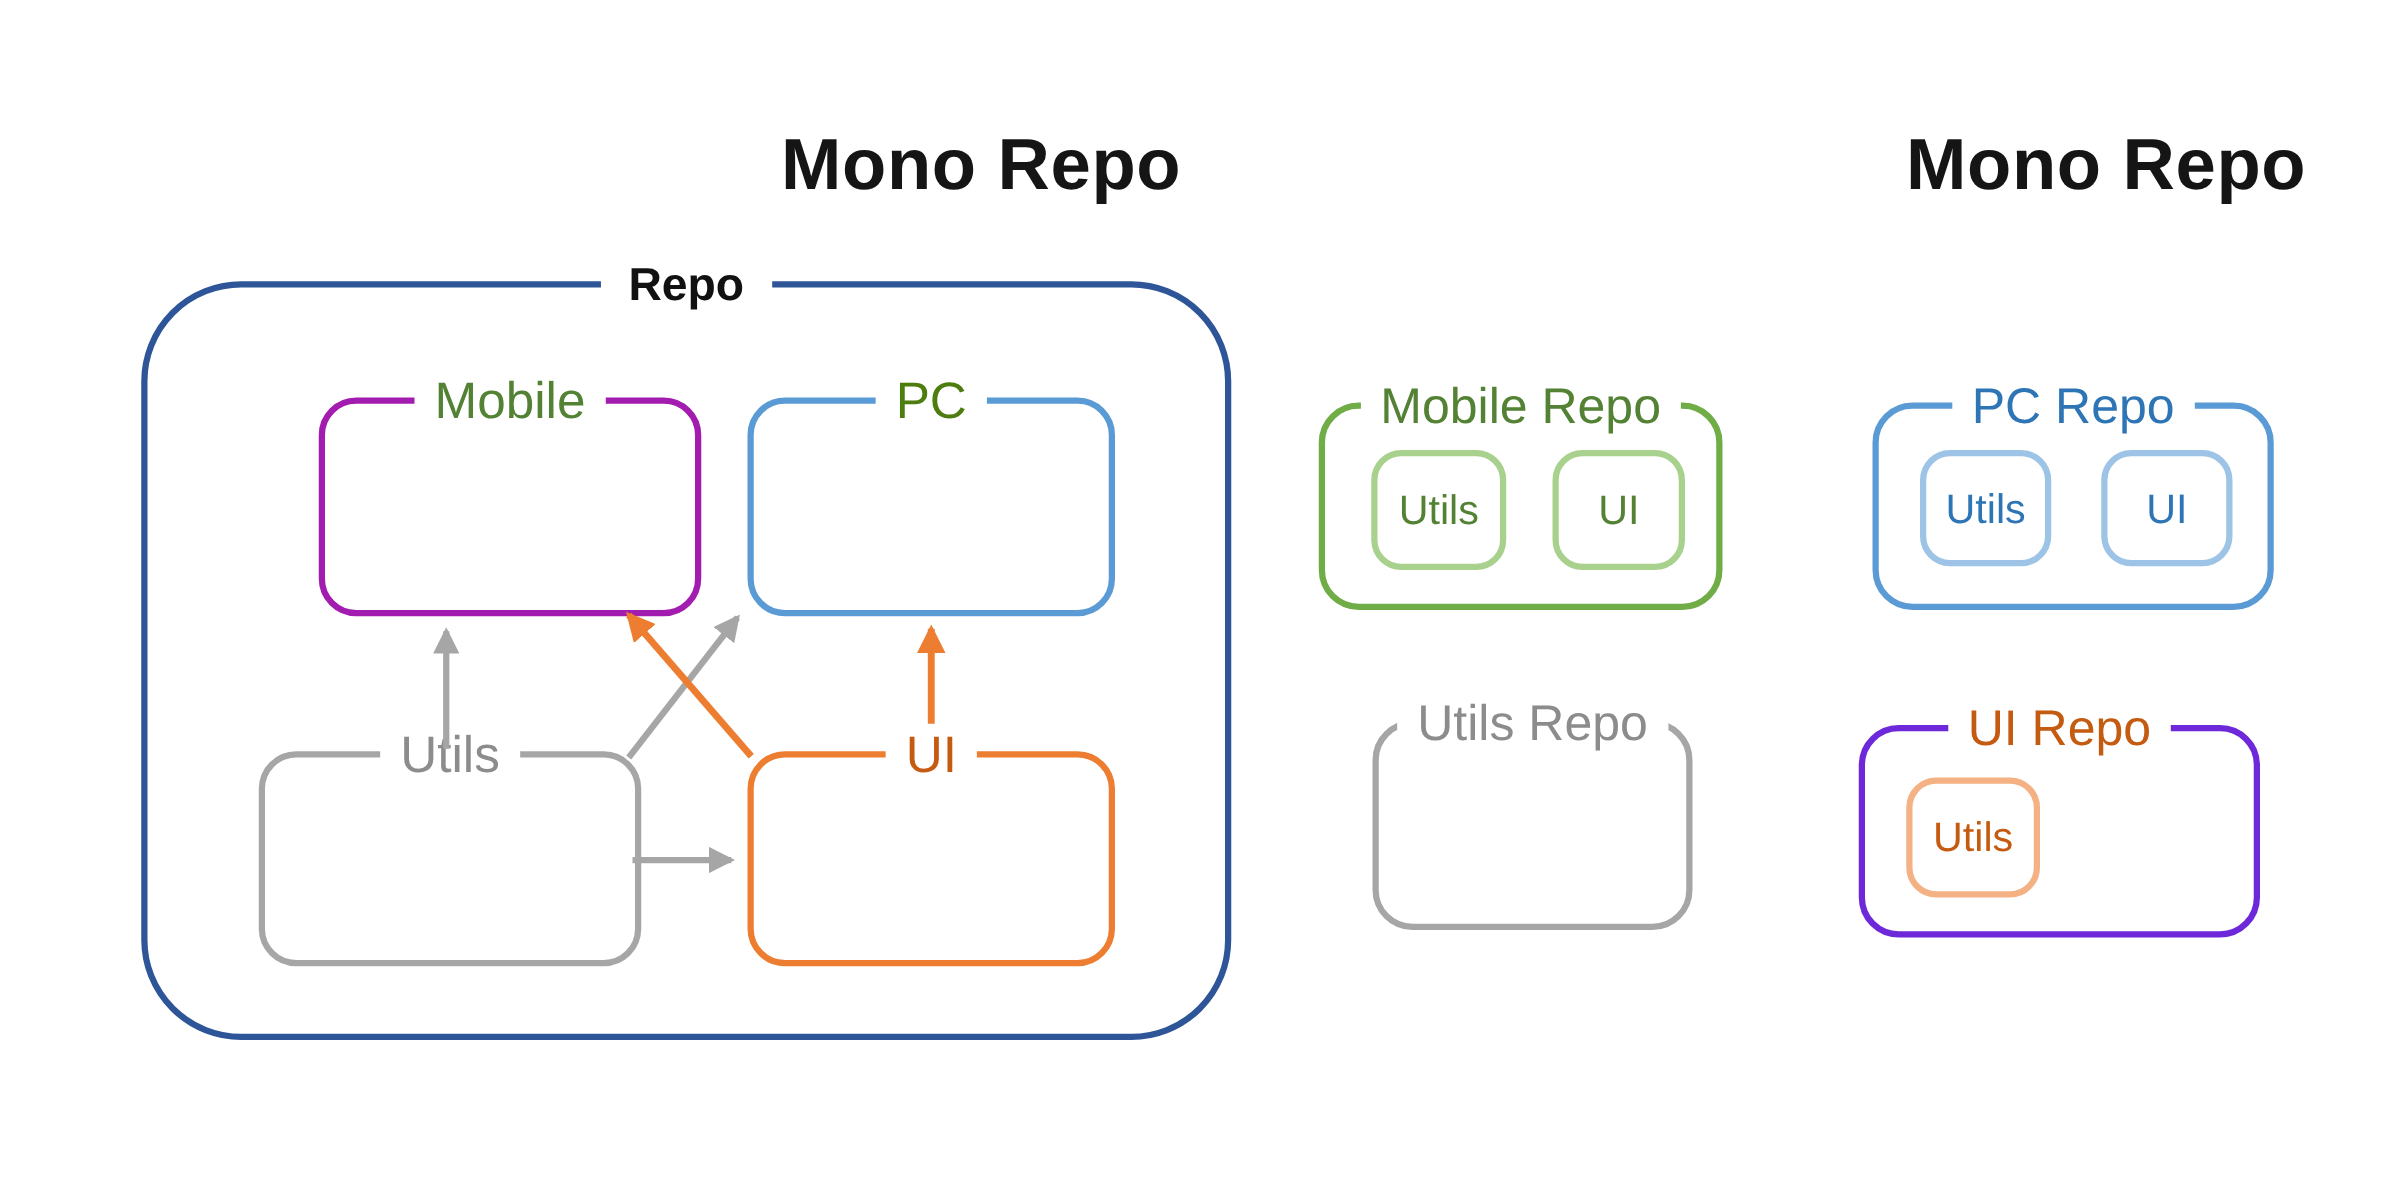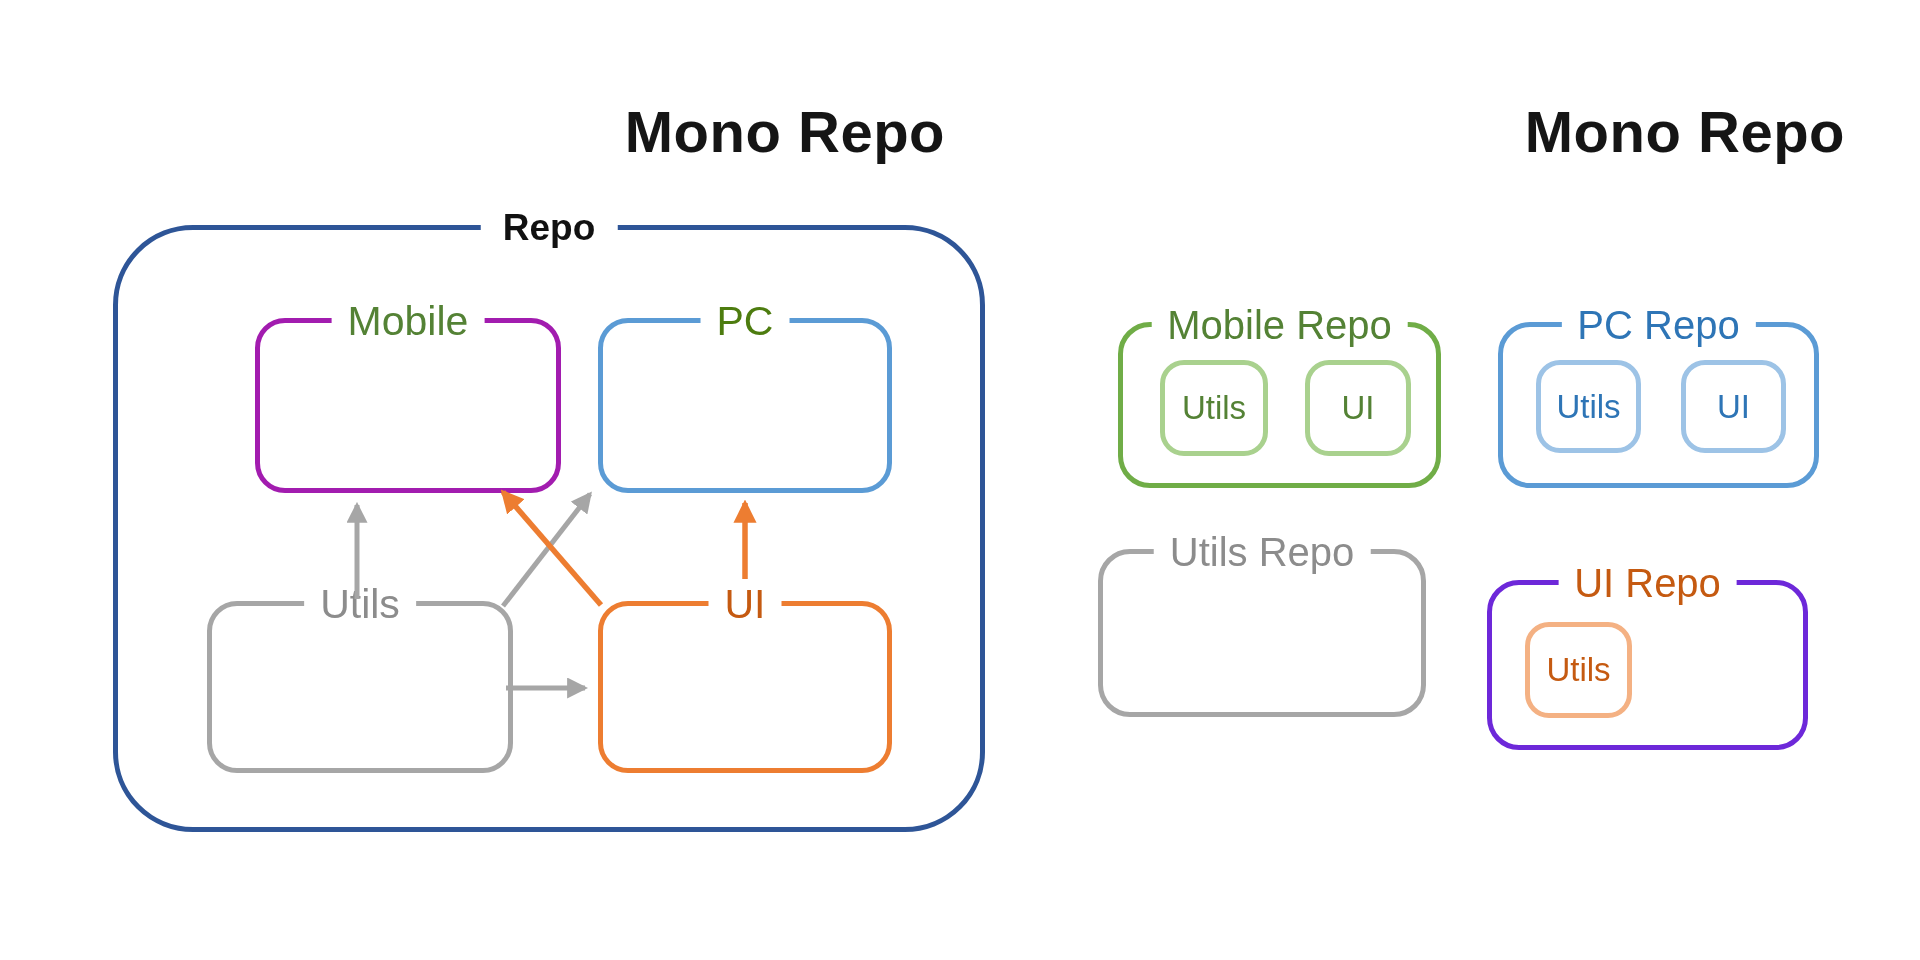--- a/index.html
+++ b/index.html
@@ -31,23 +31,23 @@
   
   .repo-label{font-size:40px;font-weight:400;}
   .repo-green{border:5px solid #70AD47;border-radius:32px;}
   .repo-green .box-label{color:#548235;}
   .repo-blue{border:5px solid #5B9BD5;border-radius:32px;}
   .repo-blue .box-label{color:#2E75B6;}
   .repo-gray{border:5px solid #A6A6A6;border-radius:32px;}
   .repo-gray .box-label{color:#8C8C8C;}
   .repo-orange{border:5px solid #6d28d9;border-radius:32px;}
   .repo-orange .box-label{color:#C55A11;}
-  .mobile-repo{left:1118px;top:322px;width:323px;height:166px;}
+  .mobile-repo{left:1055px;top:322px;width:323px;height:166px;}
   .pc-repo{left:1487px;top:322px;width:321px;height:166px;margin-left:11px;}
-  .utils-repo{left:1098px;top:549px;width:328px;height:168px;}
+  .utils-repo{left:1098px;top:576px;width:256px;height:168px;}
   .ui-repo{left:1487px;top:580px;width:321px;height:170px;}
   .chip{
     position:absolute;box-sizing:border-box;background:#ffffff;border-radius:24px;
     display:flex;align-items:center;justify-content:center;
     font-size:33px;font-weight:400;white-space:nowrap;
   }
   .chip-green{border:5px solid #A9D18E;color:#548235;}
   .chip-blue{border:5px solid #9DC3E6;color:#2E75B6;}
   .chip-orange{border:5px solid #F4B183;color:#C55A11;}
   .c1-green{left:37px;top:33px;width:108px;height:96px;}

